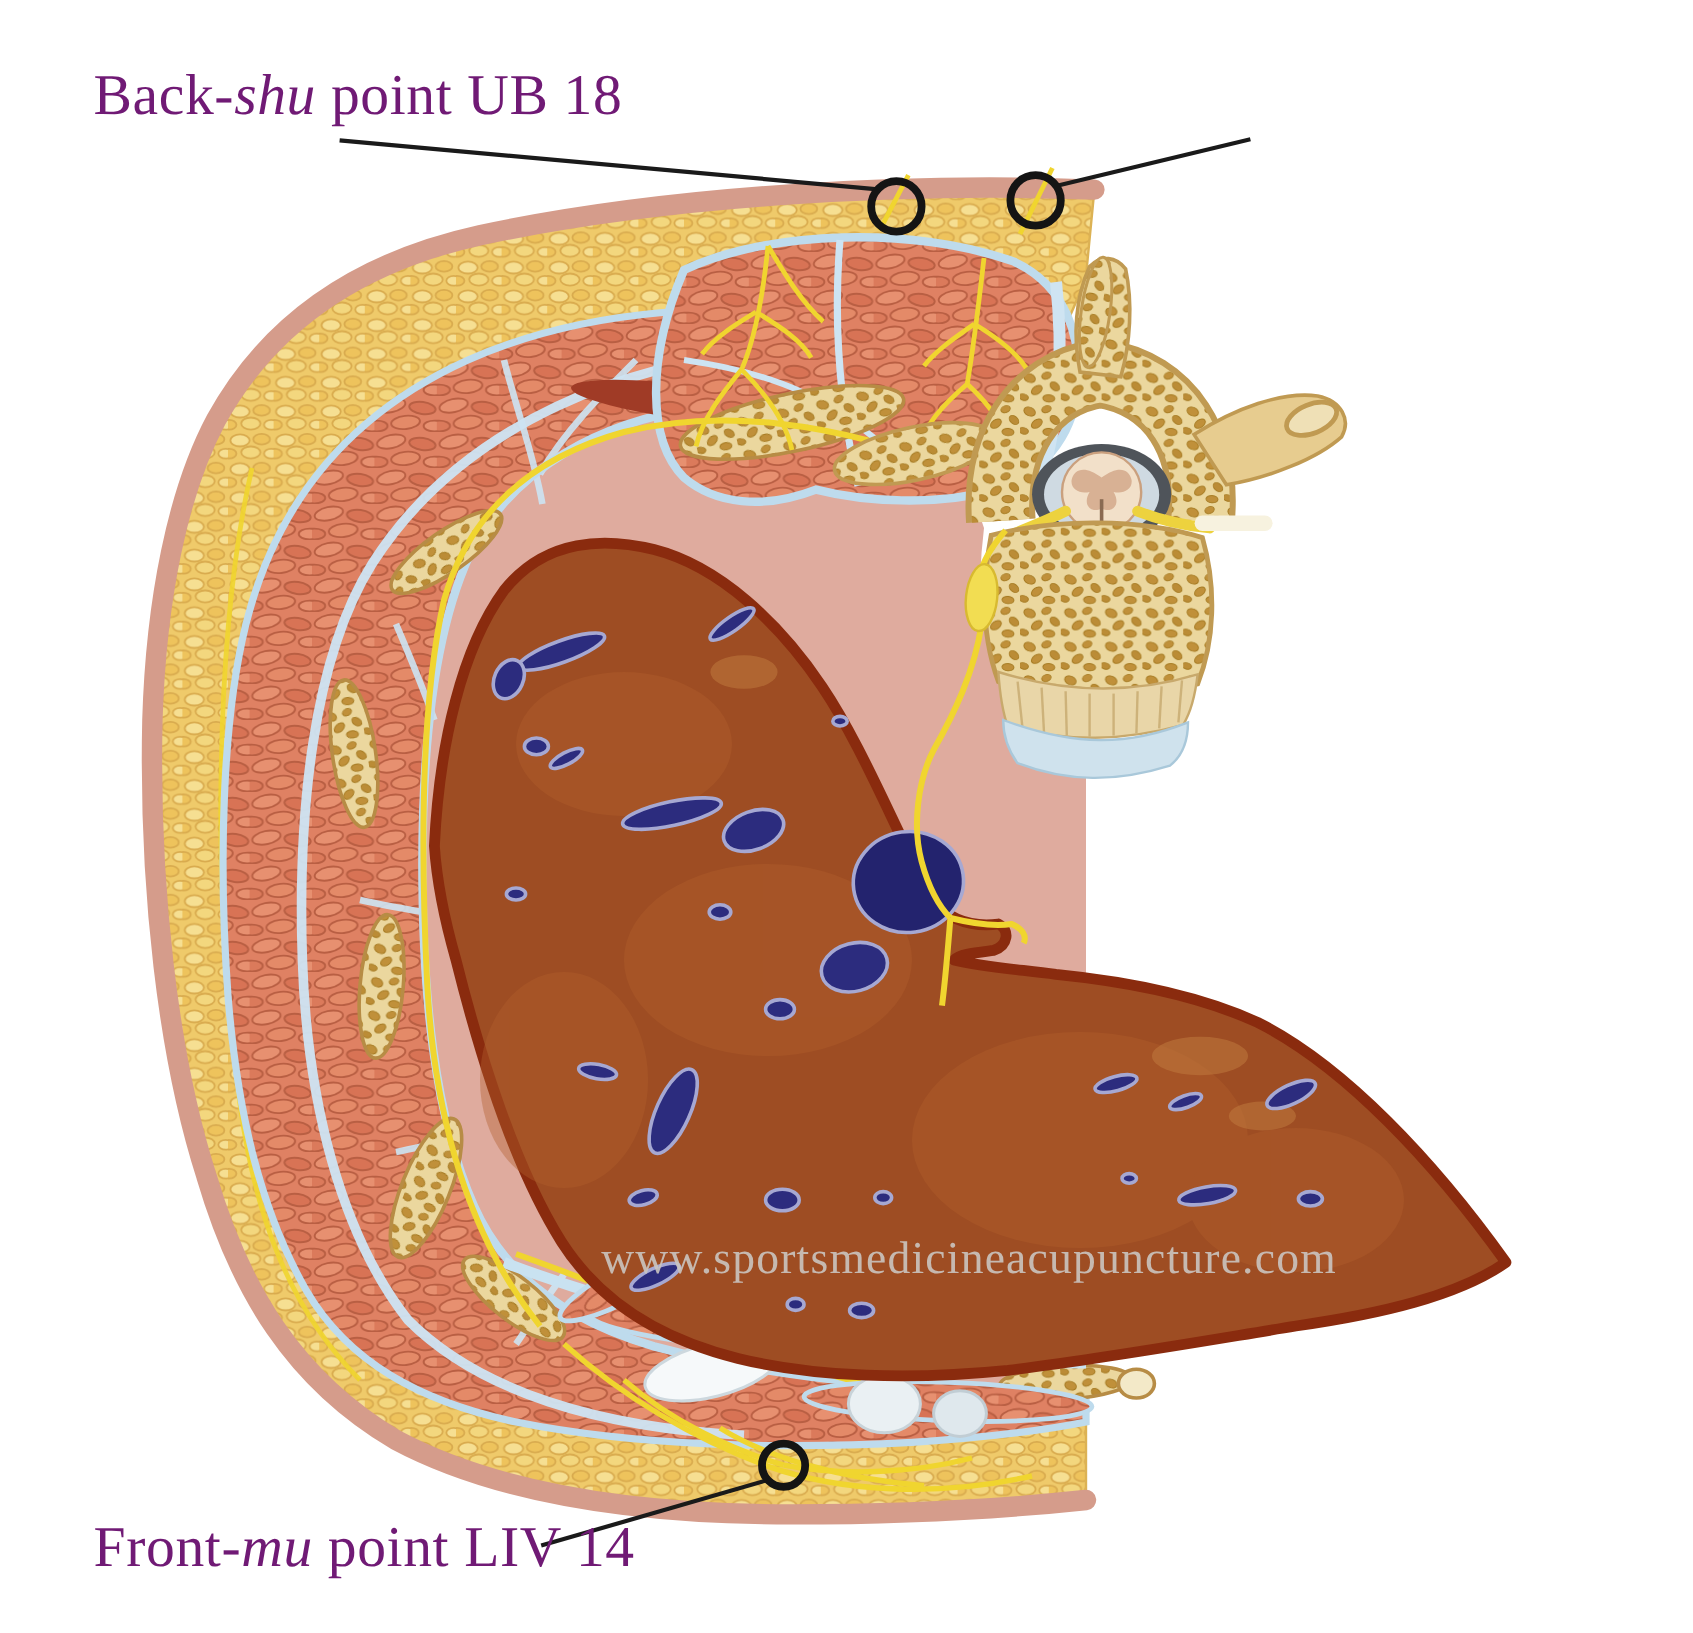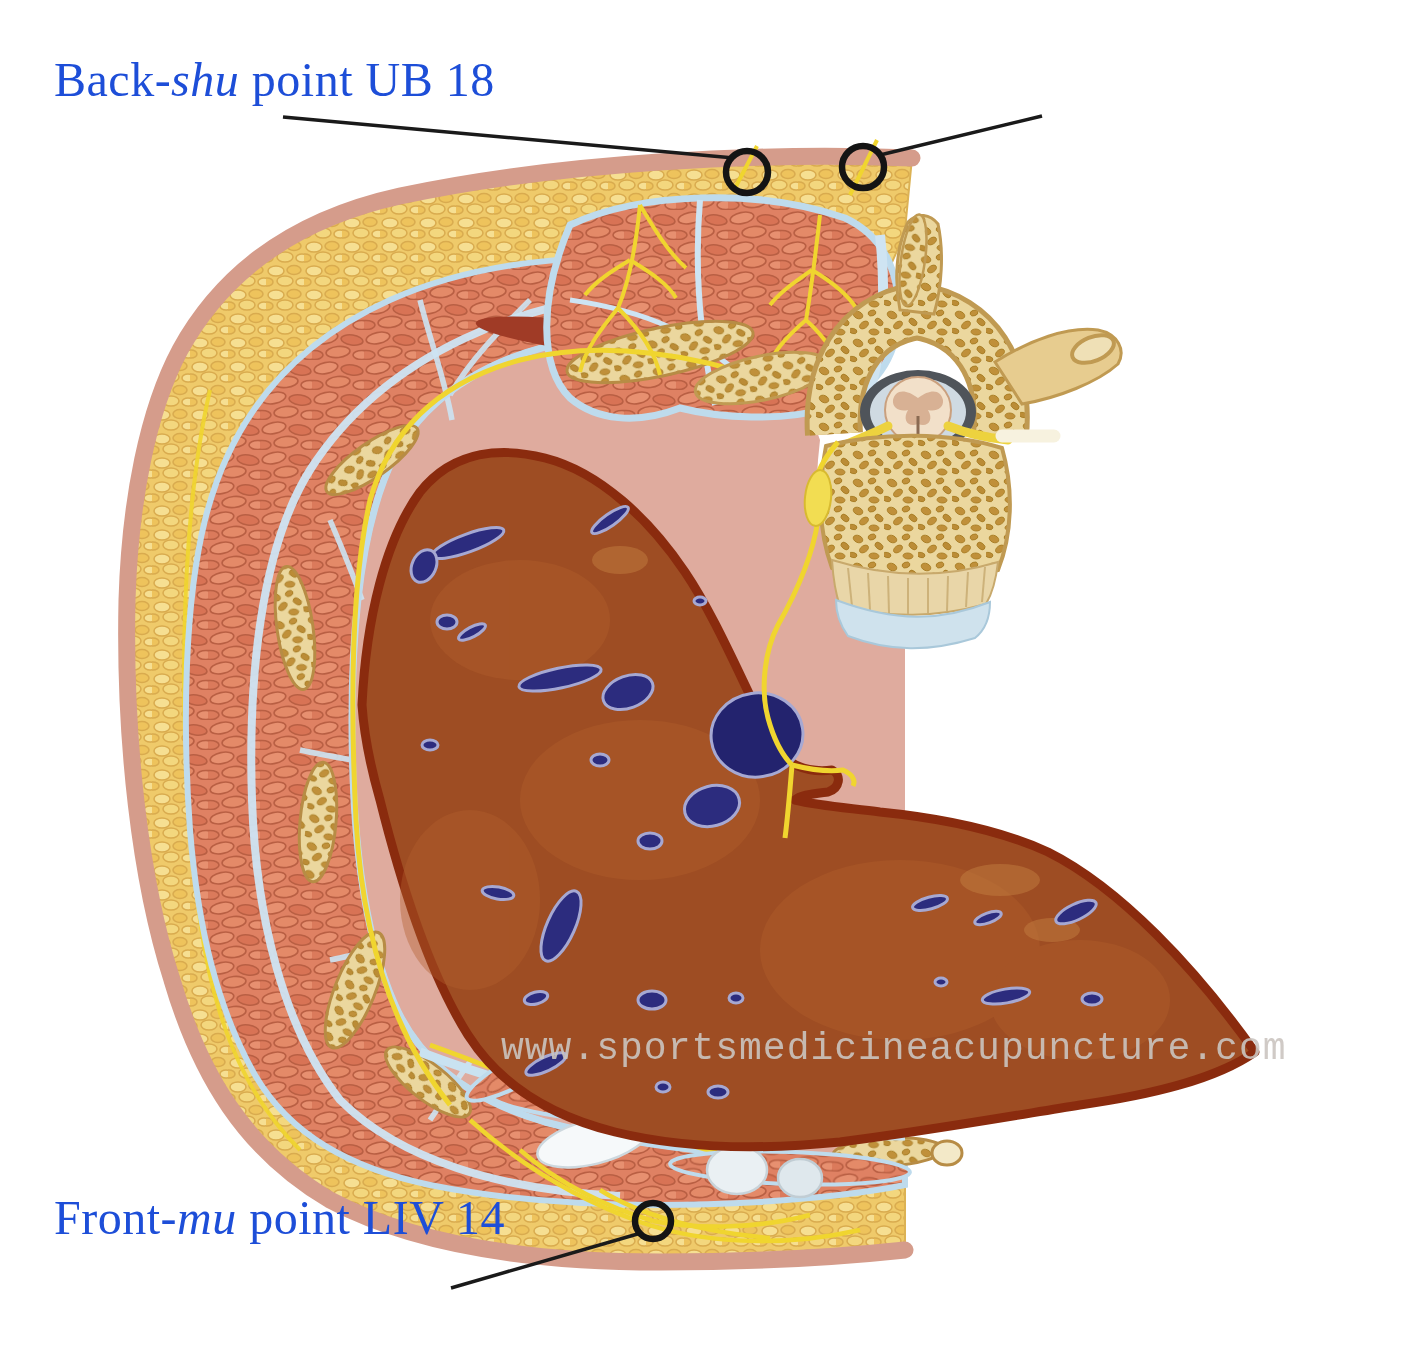--- a/index.html
+++ b/index.html
@@ -1,22 +1,22 @@
 <!DOCTYPE html>
 <html><head>
 <meta charset="utf-8">
 <style>
   html,body{margin:0;padding:0;background:#ffffff;}
   .stage{position:relative;width:1411px;height:1361px;background:#ffffff;overflow:hidden;
          font-family:"Liberation Serif", serif;}
   .stage svg{position:absolute;left:0;top:0;}
-  .lbl{position:absolute;font-size:48px;color:#1d4ed8;white-space:nowrap;letter-spacing:.5px;line-height:1;}
+  .lbl{position:absolute;font-size:48px;color:#701a75;white-space:nowrap;letter-spacing:.5px;line-height:1;margin-left:24px;}
   .lbl i{font-style:italic;}
   .watermark{position:absolute;left:501px;top:1027px;
-             font-family:Liberation Mono, monospace;
+             font-family:Liberation Serif, serif;
              font-size:38px;color:#cbc5c0;opacity:.9;letter-spacing:1px;white-space:nowrap;}
 </style>
 </head>
 <body>
 
 <div class="stage">
 
 <svg width="1411" height="1361" viewBox="0 0 1411 1361">
   <defs>
     <pattern id="fat" width="38" height="24" patternUnits="userSpaceOnUse">
@@ -271,17 +271,17 @@
     <line x1="451" y1="1288" x2="641" y2="1233" stroke="#1a1a1a" stroke-width="3.5"></line>
     <circle fill="none" stroke="#141414" stroke-width="6.5" cx="747" cy="172" r="21"></circle>
     <circle fill="none" stroke="#141414" stroke-width="6.5" cx="863" cy="167" r="21"></circle>
     <circle fill="none" stroke="#141414" stroke-width="6.5" cx="653" cy="1221" r="18"></circle>
   </g>
 </svg>
 
 <div class="lbl" style="left:54px;top:56px"><span>Back-</span><i>shu</i><span> point UB 18</span></div>
 
 
-<div class="lbl" style="left:54px;top:1194px"><span>Front-</span><i>mu</i><span> point LIV 14</span></div>
+<div class="lbl" style="left:54px;top:1266px"><span>Front-</span><i>mu</i><span> point LIV 14</span></div>
 
 <div class="watermark">www.sportsmedicineacupuncture.com</div>
 
 </div>
 
 </body></html>

